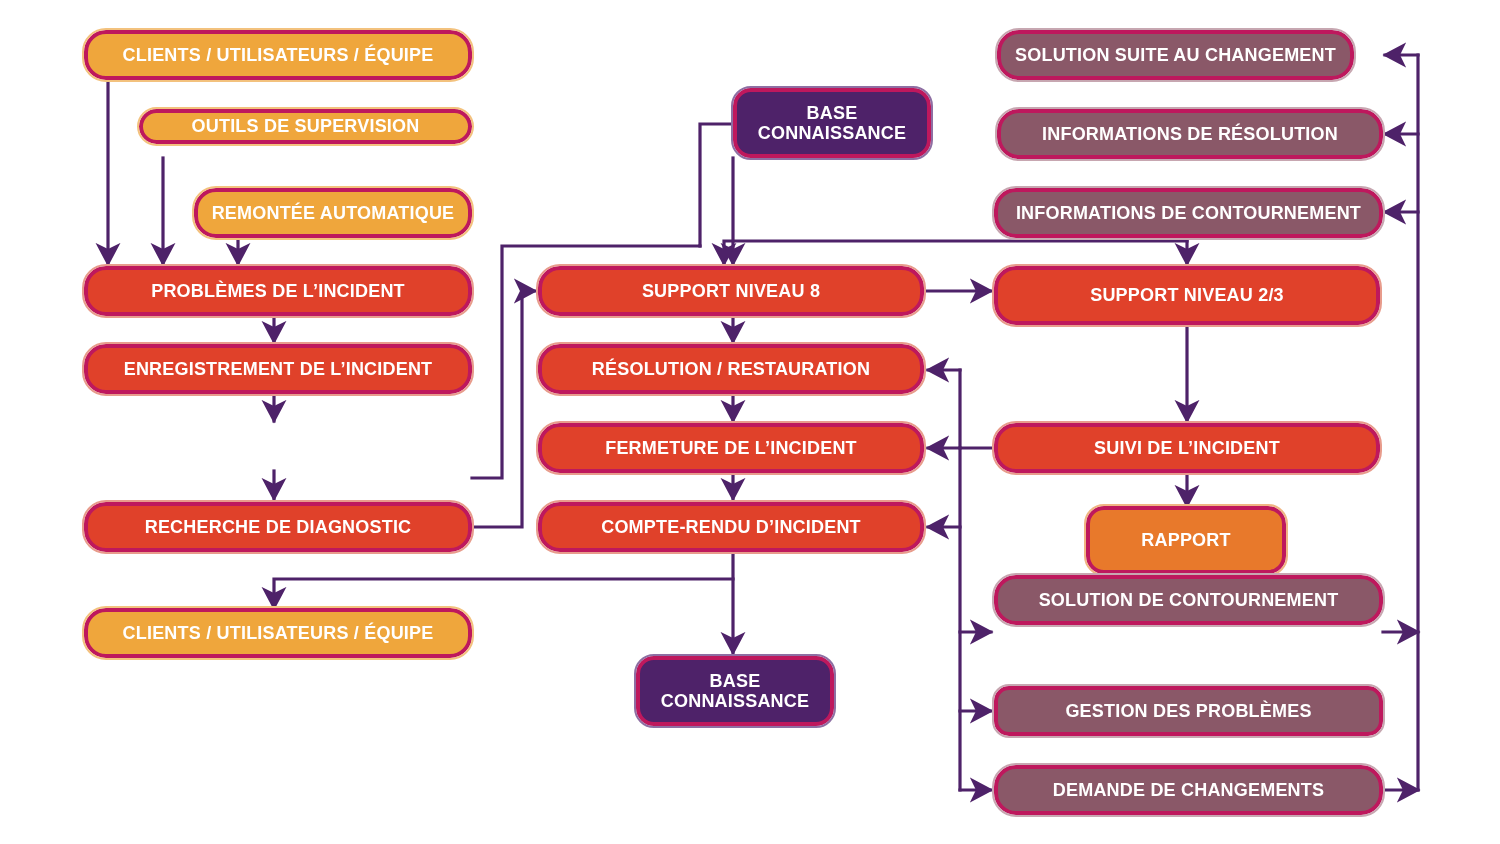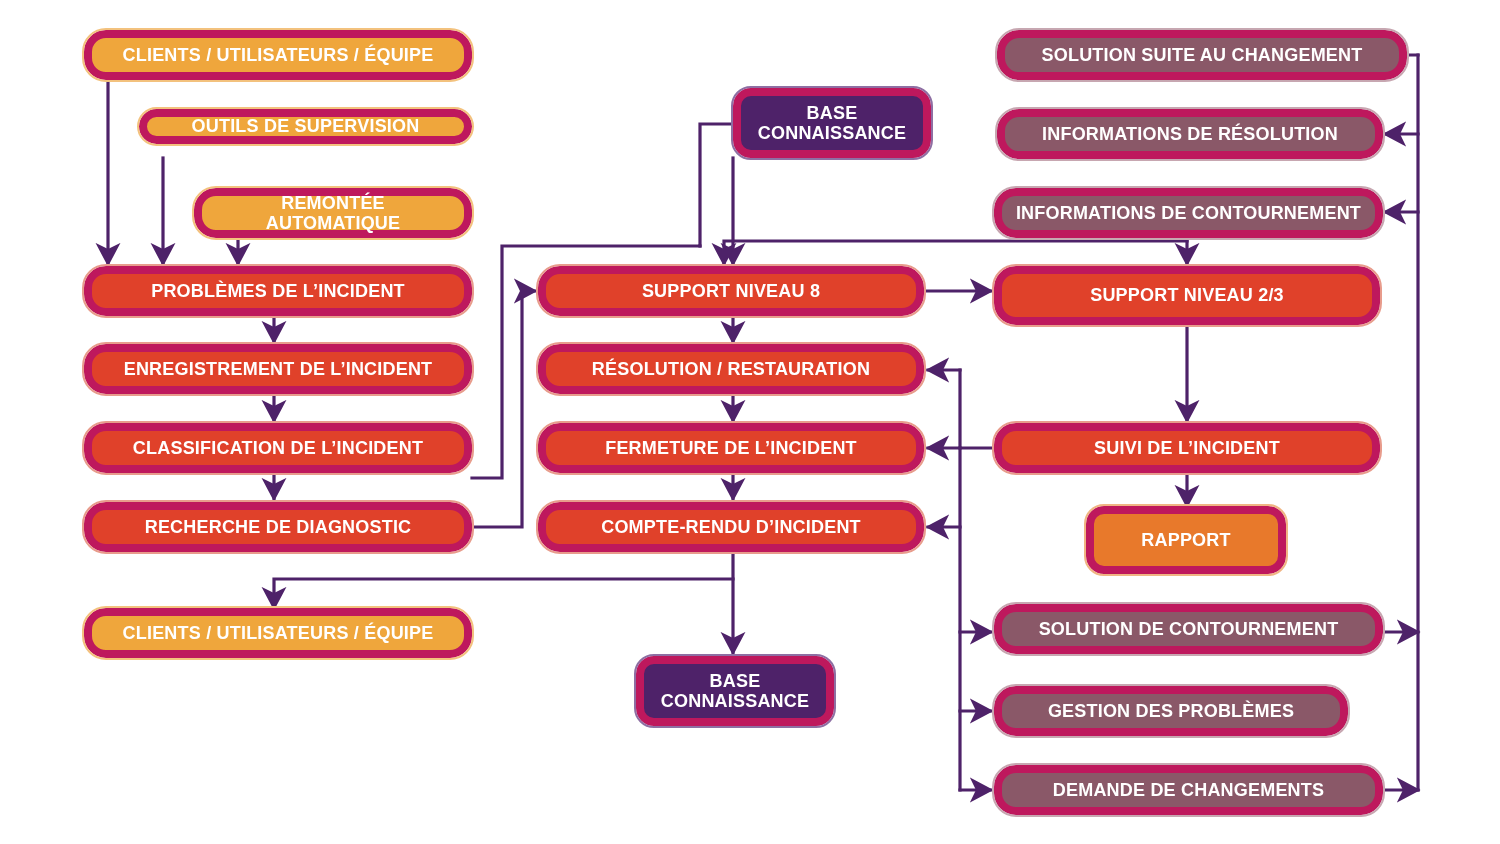--- a/index.html
+++ b/index.html
@@ -10,21 +10,21 @@
   .node{
     position:absolute;
     box-sizing:border-box;
     display:flex;align-items:center;justify-content:center;
     text-align:center;
     color:#ffffff;
     font-weight:bold;
     letter-spacing:.2px;
     line-height:1.12;
     border-radius:22px;
-    border:8px solid #be185d;
+    border:4px solid #be185d;
     z-index:3;
   }
   .node .lbl{display:block;padding:0 10px;white-space:pre-line;}
 
   
   .t-orange{
     background:#EFA63C;
     outline:2px solid #F3C27E;
     font-size:18px;
   }
@@ -131,23 +131,20 @@
   </div>
 
   <div class="node t-red" style="left:84px;top:266px;width:388px;height:50px;">
     <span class="lbl">PROBLÈMES DE L’INCIDENT</span>
   </div>
 
   <div class="node t-red" style="left:84px;top:344px;width:388px;height:50px;">
     <span class="lbl">ENREGISTREMENT DE L’INCIDENT</span>
   </div>
 
-  <div class="node t-red" style="left:84px;top:423px;width:388px;height:50px;">
-    <span class="lbl">CLASSIFICATION DE L’INCIDENT</span>
-  </div>
 
   <div class="node t-red" style="left:84px;top:502px;width:388px;height:50px;">
     <span class="lbl">RECHERCHE DE DIAGNOSTIC</span>
   </div>
 
   <div class="node t-orange" style="left:84px;top:608px;width:388px;height:50px;">
     <span class="lbl">CLIENTS / UTILISATEURS / ÉQUIPE</span>
   </div>
 
   <div class="node t-purple" style="left:733px;top:88px;width:198px;height:70px;">
@@ -169,21 +166,21 @@
 
   <div class="node t-red" style="left:538px;top:502px;width:386px;height:50px;">
     <span class="lbl">COMPTE-RENDU D’INCIDENT</span>
   </div>
 
   <div class="node t-purple" style="left:636px;top:656px;width:198px;height:70px;">
     <span class="lbl">BASE
 CONNAISSANCE</span>
   </div>
 
-  <div class="node t-plum" style="left:997px;top:30px;width:410px;height:50px;">
+  <div class="node t-plum" style="left:997px;top:30px;width:357px;height:50px;">
     <span class="lbl">SOLUTION SUITE AU CHANGEMENT</span>
   </div>
 
   <div class="node t-plum" style="left:997px;top:109px;width:386px;height:50px;">
     <span class="lbl">INFORMATIONS DE RÉSOLUTION</span>
   </div>
 
   <div class="node t-plum" style="left:994px;top:188px;width:389px;height:50px;">
     <span class="lbl">INFORMATIONS DE CONTOURNEMENT</span>
   </div>
@@ -193,25 +190,25 @@
   </div>
 
   <div class="node t-red" style="left:994px;top:423px;width:386px;height:50px;">
     <span class="lbl">SUIVI DE L’INCIDENT</span>
   </div>
 
   <div class="node t-rapport" style="left:1086px;top:506px;width:200px;height:68px;align-items:center;">
     <span class="lbl">RAPPORT</span>
   </div>
 
-  <div class="node t-plum" style="left:994px;top:604px;width:389px;height:50px;">
+  <div class="node t-plum" style="left:994px;top:575px;width:389px;height:50px;">
     <span class="lbl">SOLUTION DE CONTOURNEMENT</span>
   </div>
 
-  <div class="node t-plum" style="left:994px;top:686px;width:354px;height:50px;">
+  <div class="node t-plum" style="left:994px;top:686px;width:389px;height:50px;border-radius:15px;">
     <span class="lbl">GESTION DES PROBLÈMES</span>
   </div>
 
   <div class="node t-plum" style="left:994px;top:765px;width:389px;height:50px;">
     <span class="lbl">DEMANDE DE CHANGEMENTS</span>
   </div>
 
 </div>
 
 </body></html>

